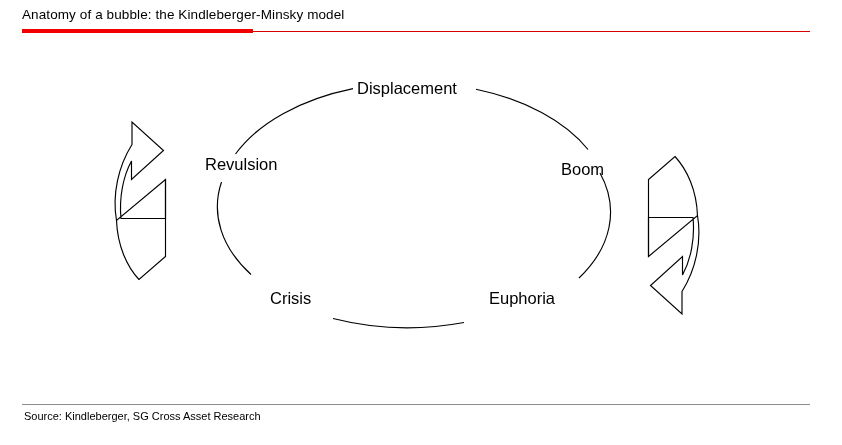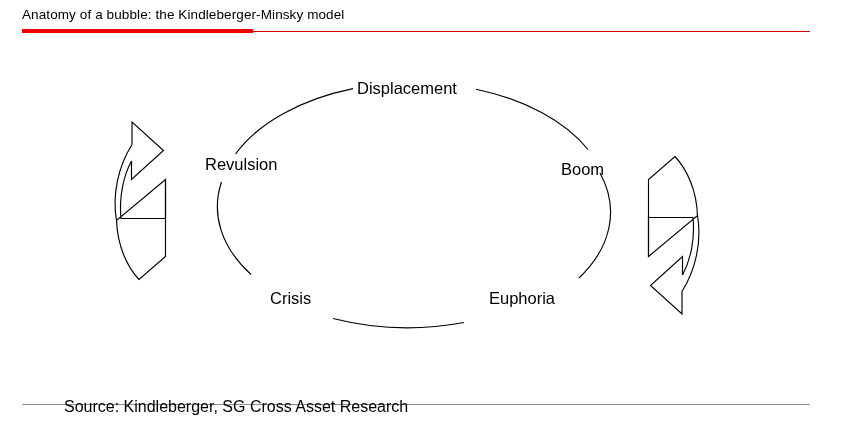--- a/index.html
+++ b/index.html
@@ -85,25 +85,24 @@
     position: absolute;
     left: 22px;
     top: 404px;
     width: 788px;
     height: 1px;
     background: #8c8c8c;
   }
   #source {
     position: absolute;
     left: 24px;
-    top: 398px;
-    font-size: 16px;
+    top: 410px;
+    font-size: 11px;
     color: #000000;
     white-space: nowrap;
-    margin-left: 40px;
   }
 </style>
 </head>
 <body>
 
 <div id="page">
 
   <div id="title">Anatomy of a bubble: the Kindleberger-Minsky model</div>
   <div id="rule-red-thin"></div>
   <div id="rule-red-thick"></div>

